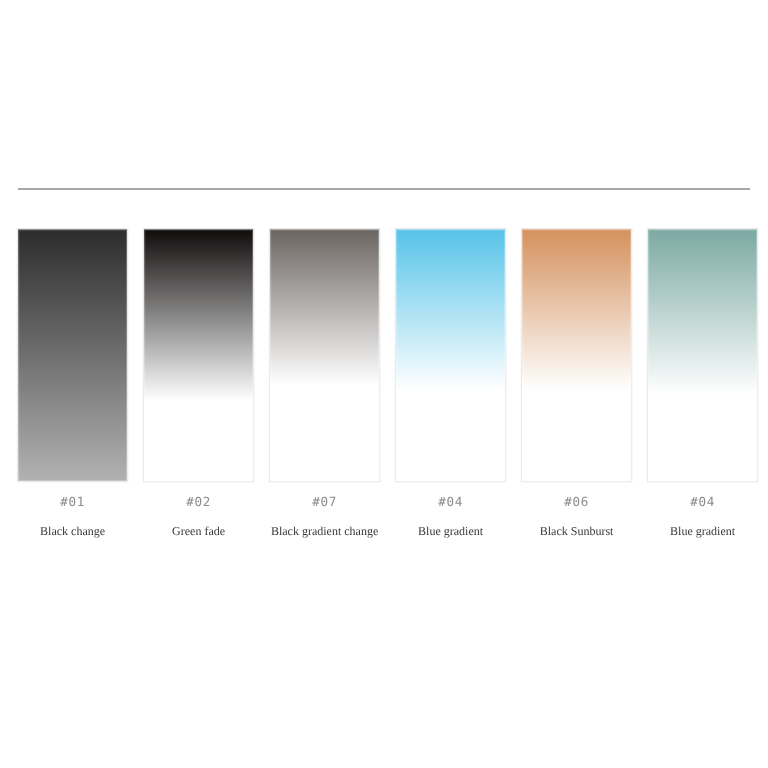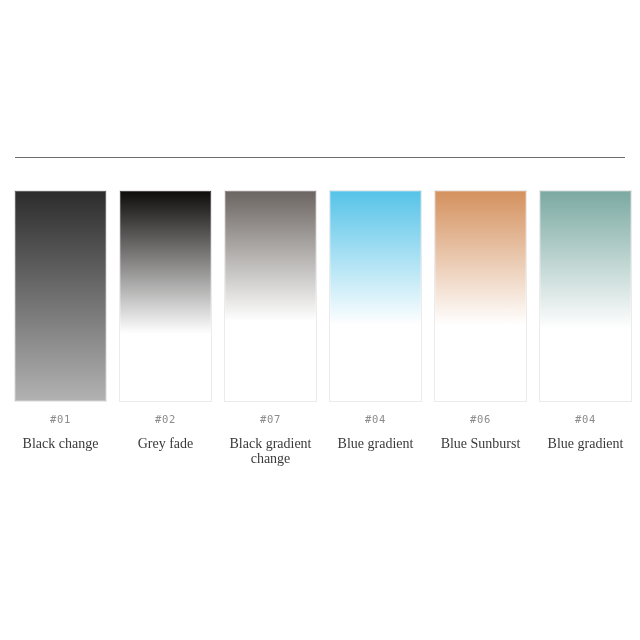--- a/index.html
+++ b/index.html
@@ -83,21 +83,21 @@
     letter-spacing: 0.6px;
     color: #8b8b8b;
     text-align: center;
     line-height: 1;
     user-select: none;
   }
 
   .swatch-name {
     margin-top: 11px;
     font-family: "Liberation Serif", "DejaVu Serif", serif;
-    font-size: 14px;
+    font-size: 10px;
     color: #3a3a3a;
     text-align: center;
     line-height: 15px;
     max-width: 93px;
     word-wrap: break-word;
   }
 </style>
 </head>
 <body>
 
@@ -109,39 +109,39 @@
 
     <div class="swatch-cell">
       <div class="swatch-tile" style="background-image: linear-gradient(rgb(44, 44, 44) 0%, rgb(178, 178, 178) 100%, rgb(178, 178, 178) 100%);"></div>
       <div class="swatch-number">#01</div>
       <div class="swatch-name">Black change</div>
     </div>
 
     <div class="swatch-cell">
       <div class="swatch-tile" style="background-image: linear-gradient(rgb(14, 12, 11) 0%, rgb(255, 255, 255) 68%, rgb(255, 255, 255) 100%);"></div>
       <div class="swatch-number">#02</div>
-      <div class="swatch-name">Grey fade</div>
+      <div class="swatch-name">Green fade</div>
     </div>
 
     <div class="swatch-cell">
       <div class="swatch-tile" style="background-image: linear-gradient(rgb(107, 101, 97) 0%, rgb(255, 255, 255) 62%, rgb(255, 255, 255) 100%);"></div>
       <div class="swatch-number">#07</div>
       <div class="swatch-name">Black gradient change</div>
     </div>
 
     <div class="swatch-cell">
       <div class="swatch-tile" style="background-image: linear-gradient(rgb(86, 195, 232) 0%, rgb(255, 255, 255) 64%, rgb(255, 255, 255) 100%);"></div>
       <div class="swatch-number">#04</div>
       <div class="swatch-name">Blue gradient</div>
     </div>
 
     <div class="swatch-cell">
       <div class="swatch-tile" style="background-image: linear-gradient(rgb(212, 145, 94) 0%, rgb(255, 255, 255) 64%, rgb(255, 255, 255) 100%);"></div>
       <div class="swatch-number">#06</div>
-      <div class="swatch-name">Blue Sunburst</div>
+      <div class="swatch-name">Black Sunburst</div>
     </div>
 
     <div class="swatch-cell">
       <div class="swatch-tile" style="background-image: linear-gradient(rgb(123, 169, 162) 0%, rgb(255, 255, 255) 66%, rgb(255, 255, 255) 100%);"></div>
       <div class="swatch-number">#04</div>
       <div class="swatch-name">Blue gradient</div>
     </div>
 
   </div>
 </div>

